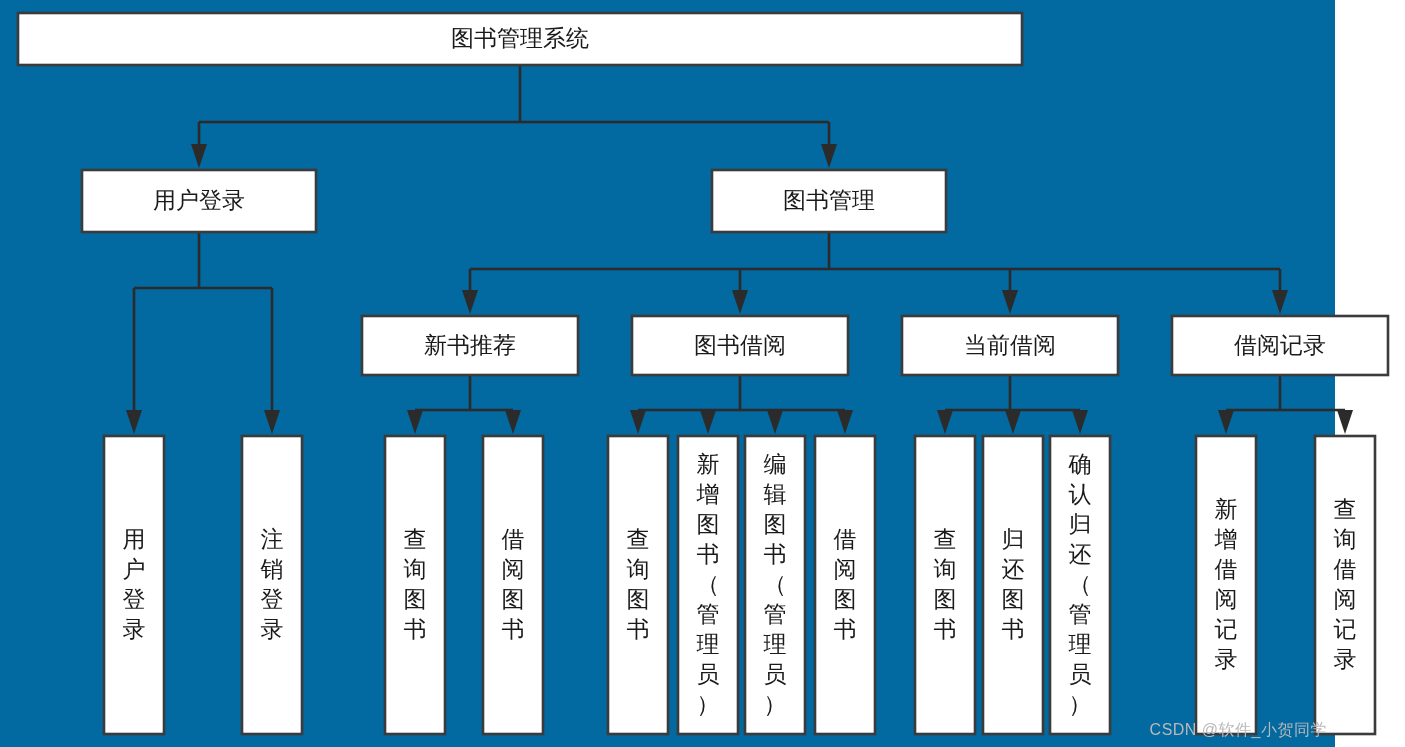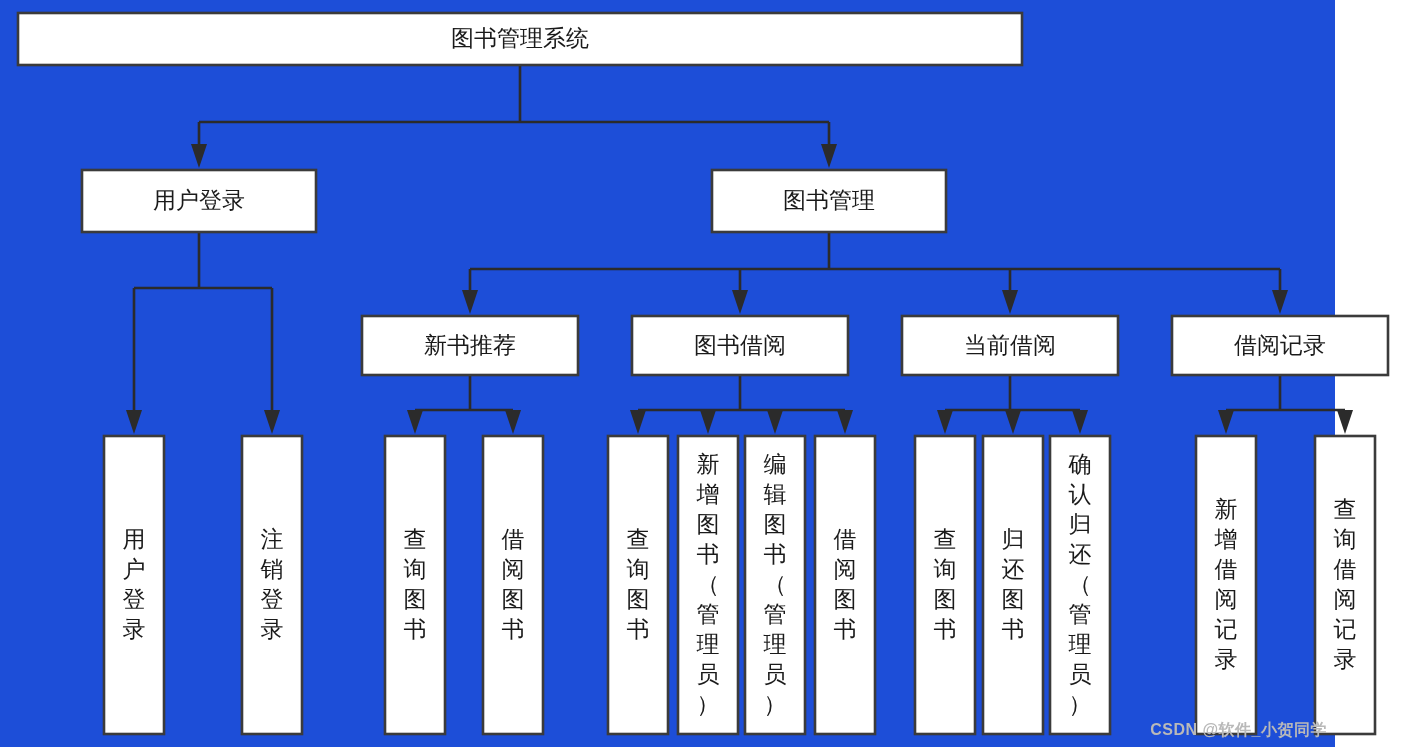--- a/index.html
+++ b/index.html
@@ -10,21 +10,21 @@
   body {
     width: 1405px;
     height: 747px;
     font-family: "Liberation Sans", "DejaVu Sans", sans-serif;
     overflow: hidden;
   }
   #diagram-root {
     position: relative;
     width: 1335px;
     height: 747px;
-    background: #1d4ed8;
+    background: #0369a1;
   }
   svg#flowchart {
     position: absolute;
     left: 0;
     top: 0;
     width: 1405px;
     height: 747px;
   }
   .node-rect {
     fill: #ffffff;
@@ -57,21 +57,20 @@
   .watermark {
     position: absolute;
     right: 8px;
     bottom: 6px;
     font-family: "Liberation Sans", "DejaVu Sans", sans-serif;
     font-size: 16px;
     color: #b9b9b9;
     letter-spacing: 0.5px;
     white-space: nowrap;
     user-select: none;
-    font-weight: bold;
   }
 </style>
 </head>
 <body>
 
 <div id="diagram-root">
   <svg id="flowchart" viewBox="0 0 1405 747">
     <g id="connectors-layer">
         <path d="M 520 65 L 520 122" class="connector"></path>
         <path d="M 199 122 L 829 122" class="connector"></path>

